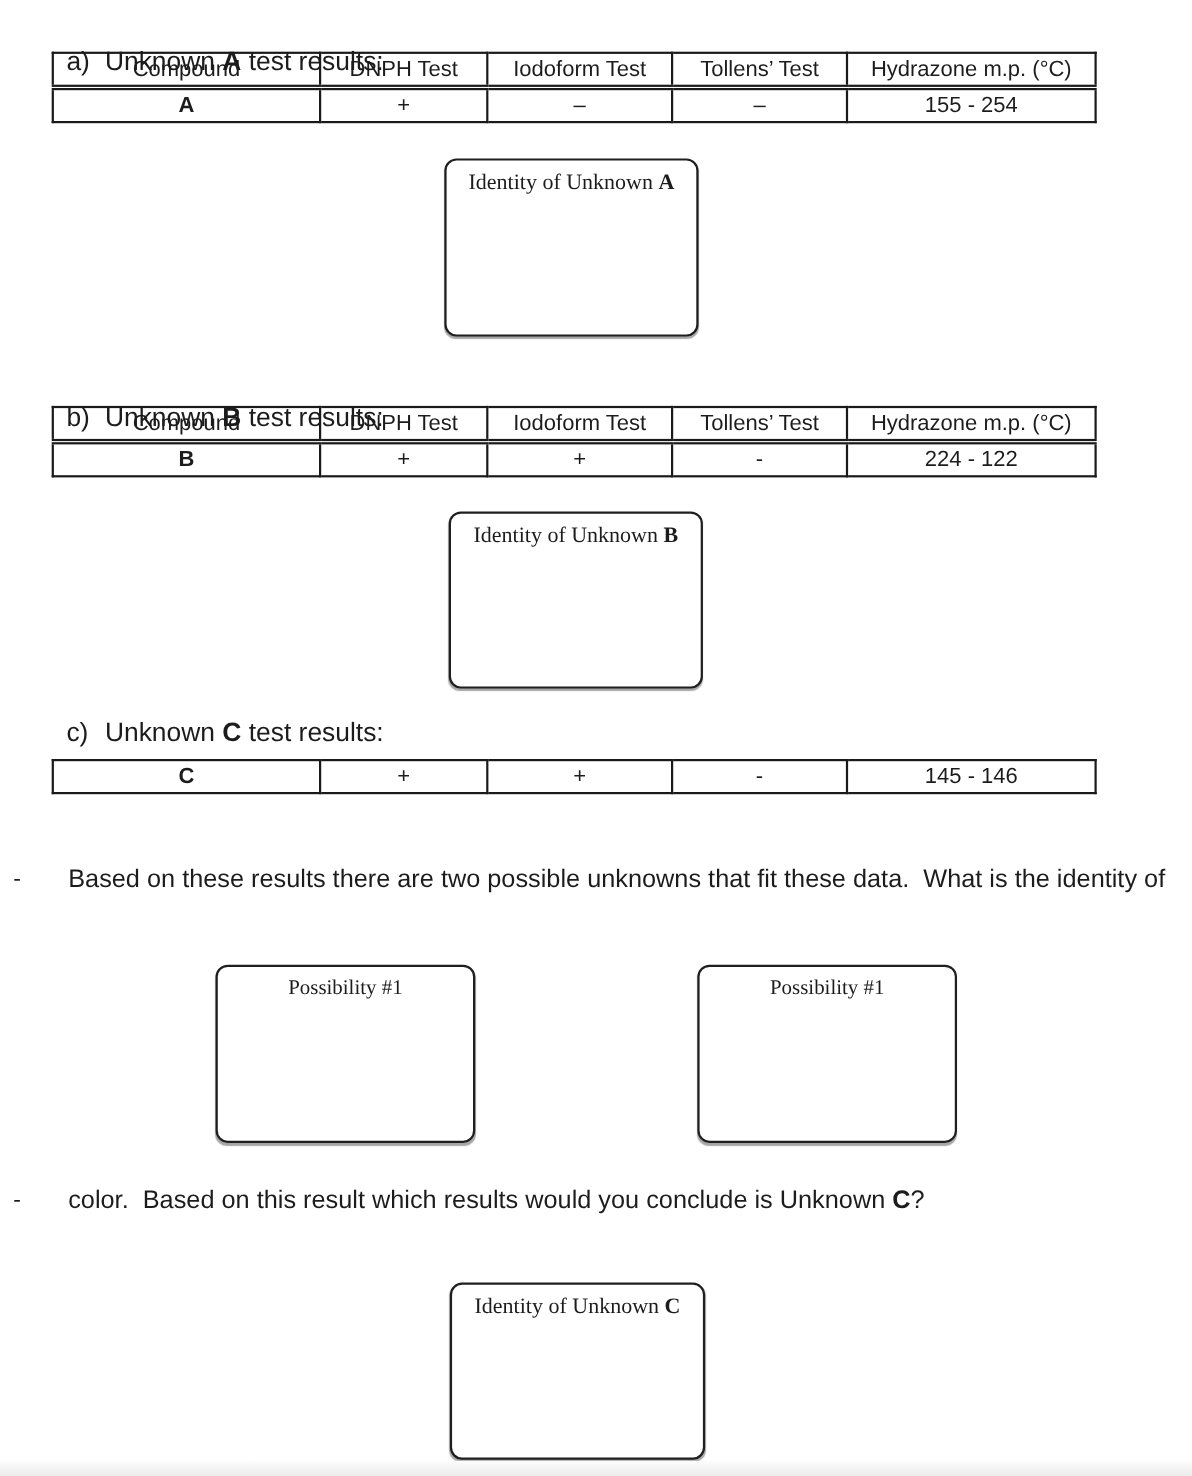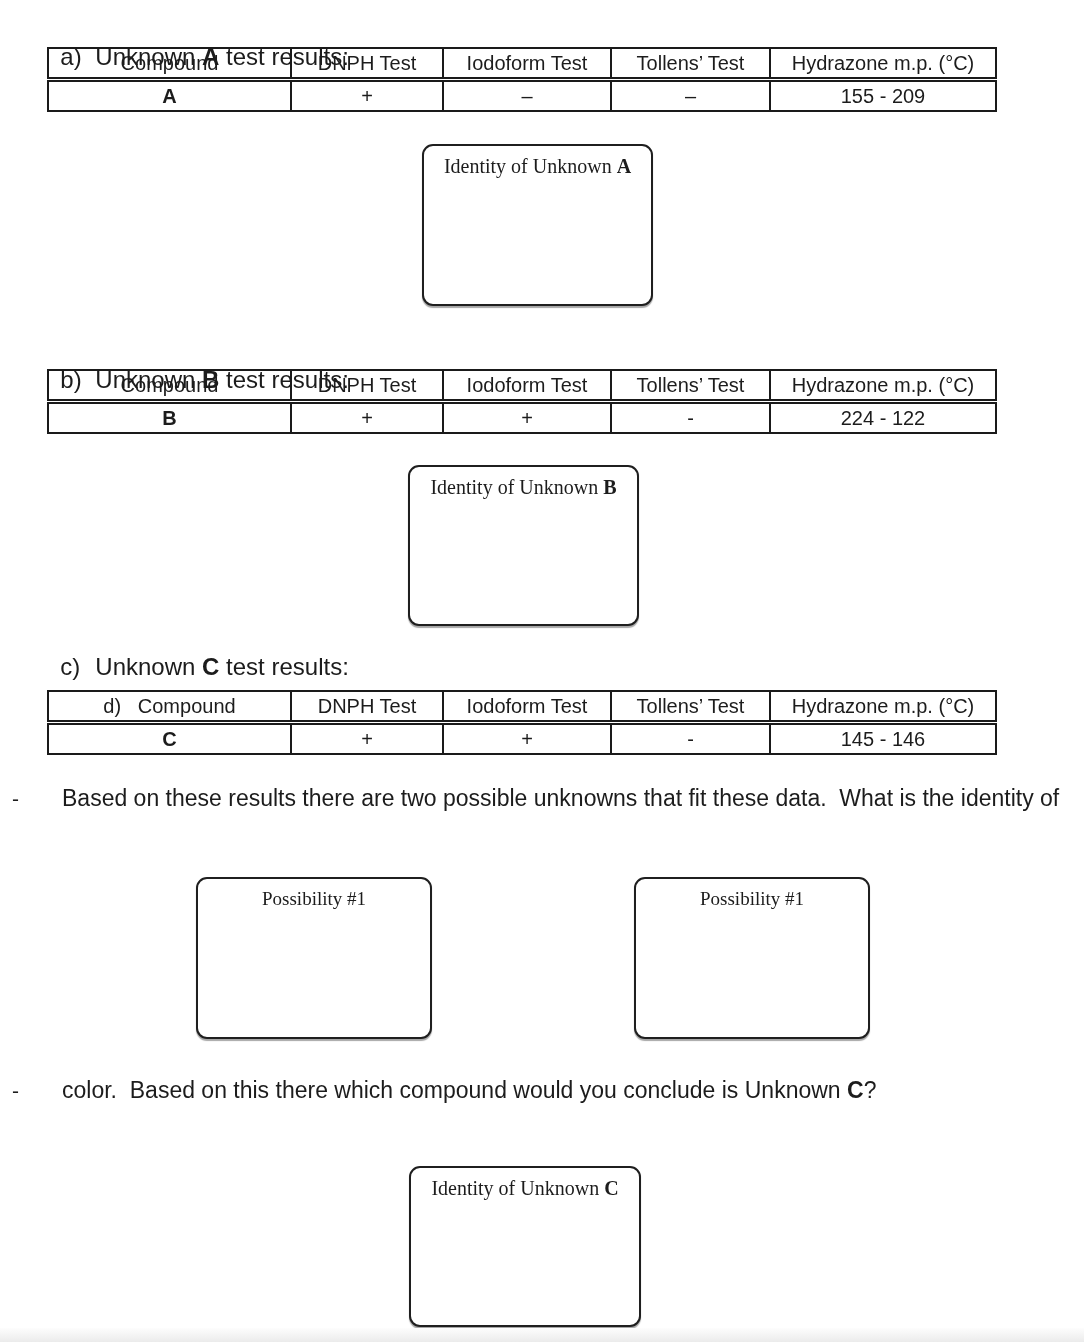--- a/index.html
+++ b/index.html
@@ -101,26 +101,26 @@
     <th>DNPH Test</th>
     <th>Iodoform Test</th>
     <th>Tollens’ Test</th>
     <th>Hydrazone m.p. (°C)</th>
   </tr>
   <tr>
     <td class="cmp">A</td>
     <td>+</td>
     <td>–</td>
     <td>–</td>
-    <td>155 - 209</td>
+    <td>155 - 254</td>
   </tr>
 </tbody>
   </table>
 
-<div class="abs answer-box" style="left:422px;top:144px;width:227px;height:158px">
+<div class="abs answer-box" style="left:404px;top:144px;width:227px;height:158px">
   <div class="box-label"><span>Identity of Unknown </span><b>A</b></div>
 </div>
 
 <div class="abs heading" style="top:341px">
   <span class="h-prefix">b)</span><span><span>Unknown </span><b>B</b><span> test results:</span></span>
 </div>
 
 <table class="abs results" style="top:369px">
   <colgroup>
       <col style="width:243px">
@@ -157,27 +157,20 @@
 
 <table class="abs results" style="top:690px">
   <colgroup>
       <col style="width:243px">
       <col style="width:152px">
       <col style="width:168px">
       <col style="width:159px">
       <col style="width:226px">
     </colgroup>
   <tbody>
-      <tr>
-    <th class="num-right">d)   Compound</th>
-    <th>DNPH Test</th>
-    <th>Iodoform Test</th>
-    <th>Tollens’ Test</th>
-    <th>Hydrazone m.p. (°C)</th>
-  </tr>
   <tr>
     <td class="cmp">C</td>
     <td>+</td>
     <td>+</td>
     <td>-</td>
     <td>145 - 146</td>
   </tr>
 </tbody>
   </table>
 
@@ -191,21 +184,21 @@
 <div class="abs answer-box" style="left:196px;top:877px;width:232px;height:158px">
   <div class="box-label" style="font-size:19px">Possibility #1</div>
 </div>
 <div class="abs answer-box" style="left:634px;top:877px;width:232px;height:158px">
   <div class="box-label" style="font-size:19px">Possibility #1</div>
 </div>
 
 <div class="bullet-item" style="top:1076px">
   <span class="dash">-</span>
   <div class="q-text">
-    <span class="q-line"><span>color.  Based on this there which compound would you conclude is Unknown </span><b>C</b><span>?</span></span>
+    <span class="q-line"><span>color.  Based on this result which results would you conclude is Unknown </span><b>C</b><span>?</span></span>
   </div>
 </div>
 
 <div class="abs answer-box" style="left:409px;top:1166px;width:228px;height:157px">
   <div class="box-label"><span>Identity of Unknown </span><b>C</b></div>
 </div>
 
 <div class="abs footer-strip"></div>
 
 </body></html>

